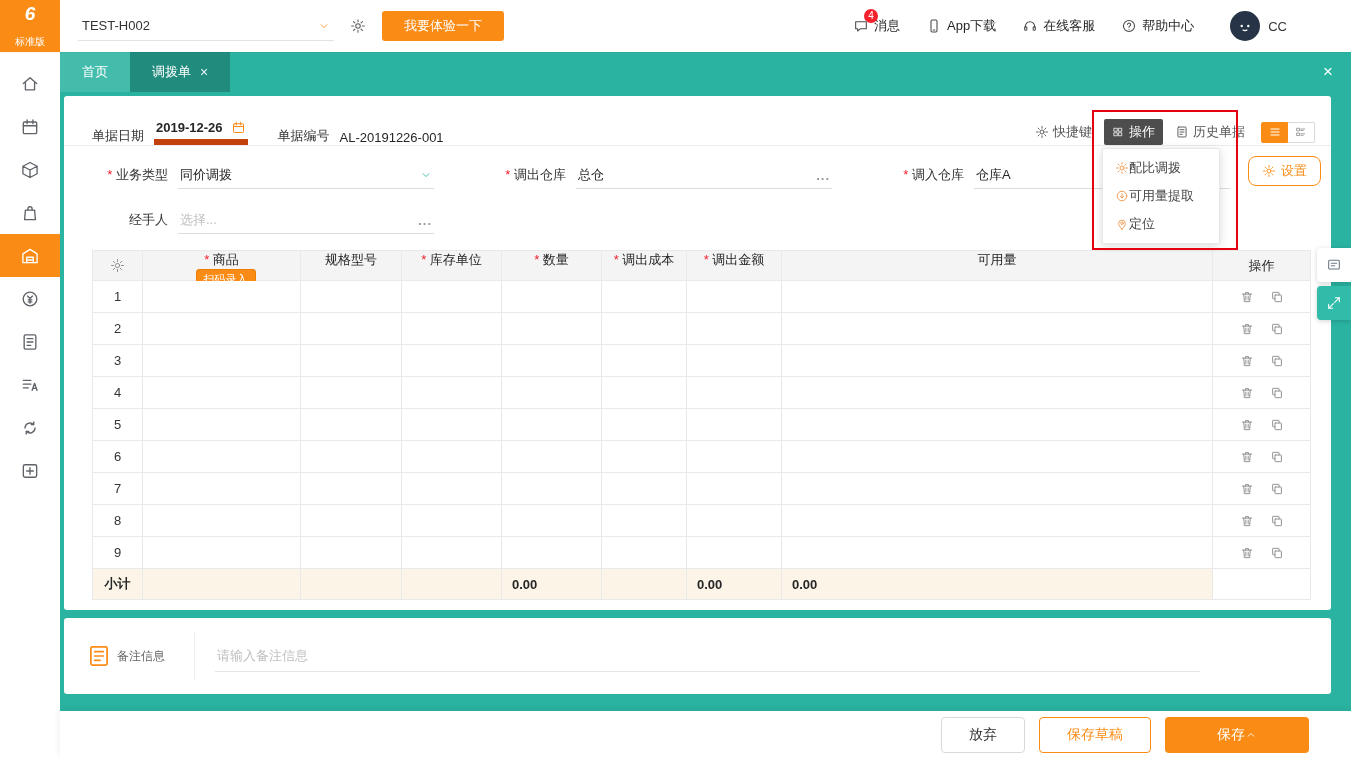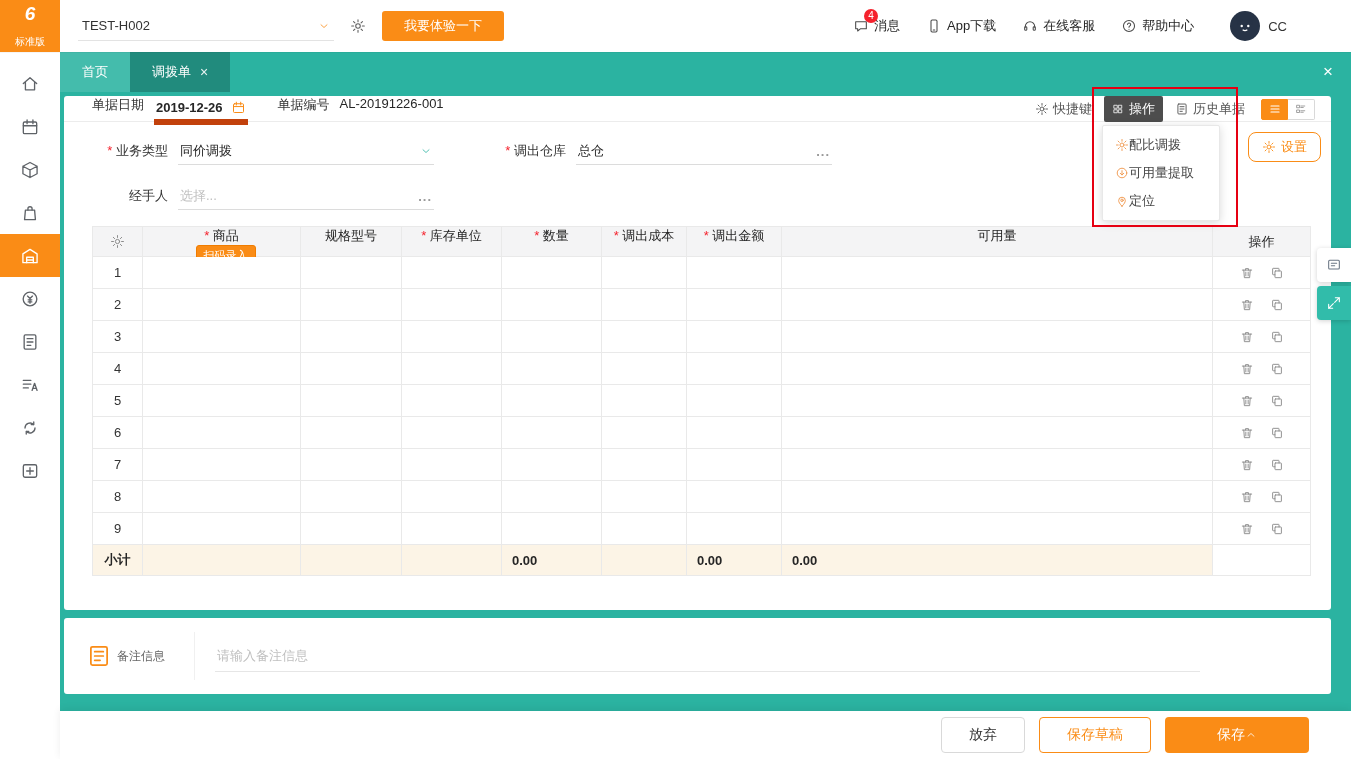--- a/index.html
+++ b/index.html
@@ -46,21 +46,21 @@
   .tab { padding:0 22px; display:flex; align-items:center; gap:9px; color:#fff; cursor:pointer; }
   .tab.home { background:rgba(255,255,255,.12); }
   .tab.active { background:rgba(0,0,0,.22); }
   .tab-x { font-size:14px; line-height:1; opacity:.9; }
   .tabbar-close { margin-left:auto; align-self:center; margin-right:18px; color:#fff; font-size:17px; cursor:pointer; }
 
   
   .main { position:absolute; top:92px; left:60px; right:0; bottom:49px; background:#2bb3a1; }
   .panel { position:absolute; left:4px; right:20px; top:4px; height:514px; background:#fff; border-radius:3px; }
 
-  .doc-toolbar { height:26px; display:flex; align-items:flex-start; padding:0 16px 0 28px; border-bottom:1px solid #ececec; }
+  .doc-toolbar { height:50px; display:flex; align-items:flex-end; padding:0 16px 0 28px; border-bottom:1px solid #ececec; }
   .lbl { color:#333; }
   .date-field { display:inline-flex; align-items:center; gap:8px; border-bottom:6px solid #c2410c;
                 padding:4px 2px; margin-left:10px; font-weight:bold; color:#262626; cursor:pointer; }
   .date-field .cal { color:#fa8c16; }
   .docno-lbl { margin-left:30px; }
   .docno { margin-left:10px; color:#262626; }
   .tb-right { margin-left:auto; display:flex; align-items:center; gap:12px; }
   .tb-link { display:flex; align-items:center; gap:4px; color:#555; cursor:pointer; }
   .ops-chip { position:relative; z-index:50; display:flex; align-items:center; gap:5px; background:#4d4d4d;
               color:#fff; padding:4px 8px; border-radius:2px; cursor:pointer; }
@@ -421,20 +421,26 @@
               </span>
           </span>
         </div>
         <div class="field">
           <span class="flabel req">调出仓库</span>
           <span class="fvalue">
             <span>总仓</span>
             <span class="more">...</span>
           </span>
         </div>
+        <div class="field">
+          <span class="flabel req">调入仓库</span>
+          <span class="fvalue">
+            <span>仓库A</span>
+          </span>
+        </div>
       </div>
       <div class="form-row">
         <div class="field">
           <span class="flabel">经手人</span>
           <span class="fvalue">
             <span class="placeholder">选择...</span>
             <span class="more">...</span>
           </span>
         </div>
       </div>

